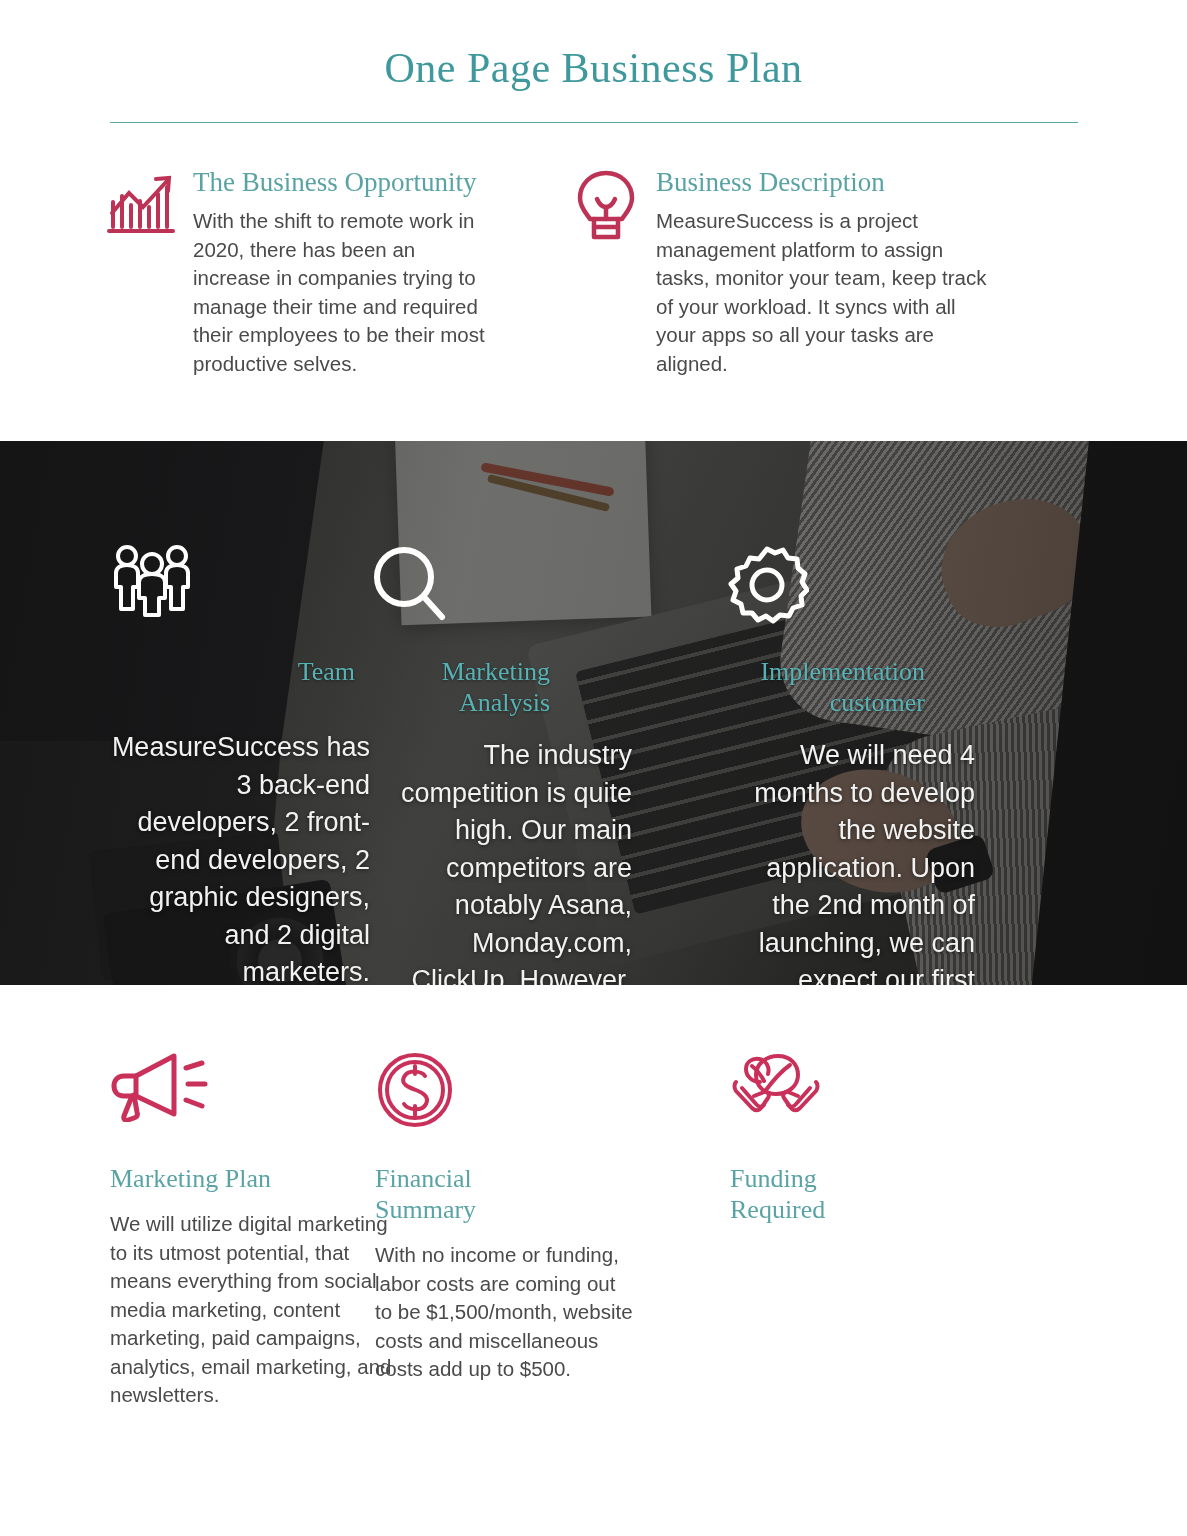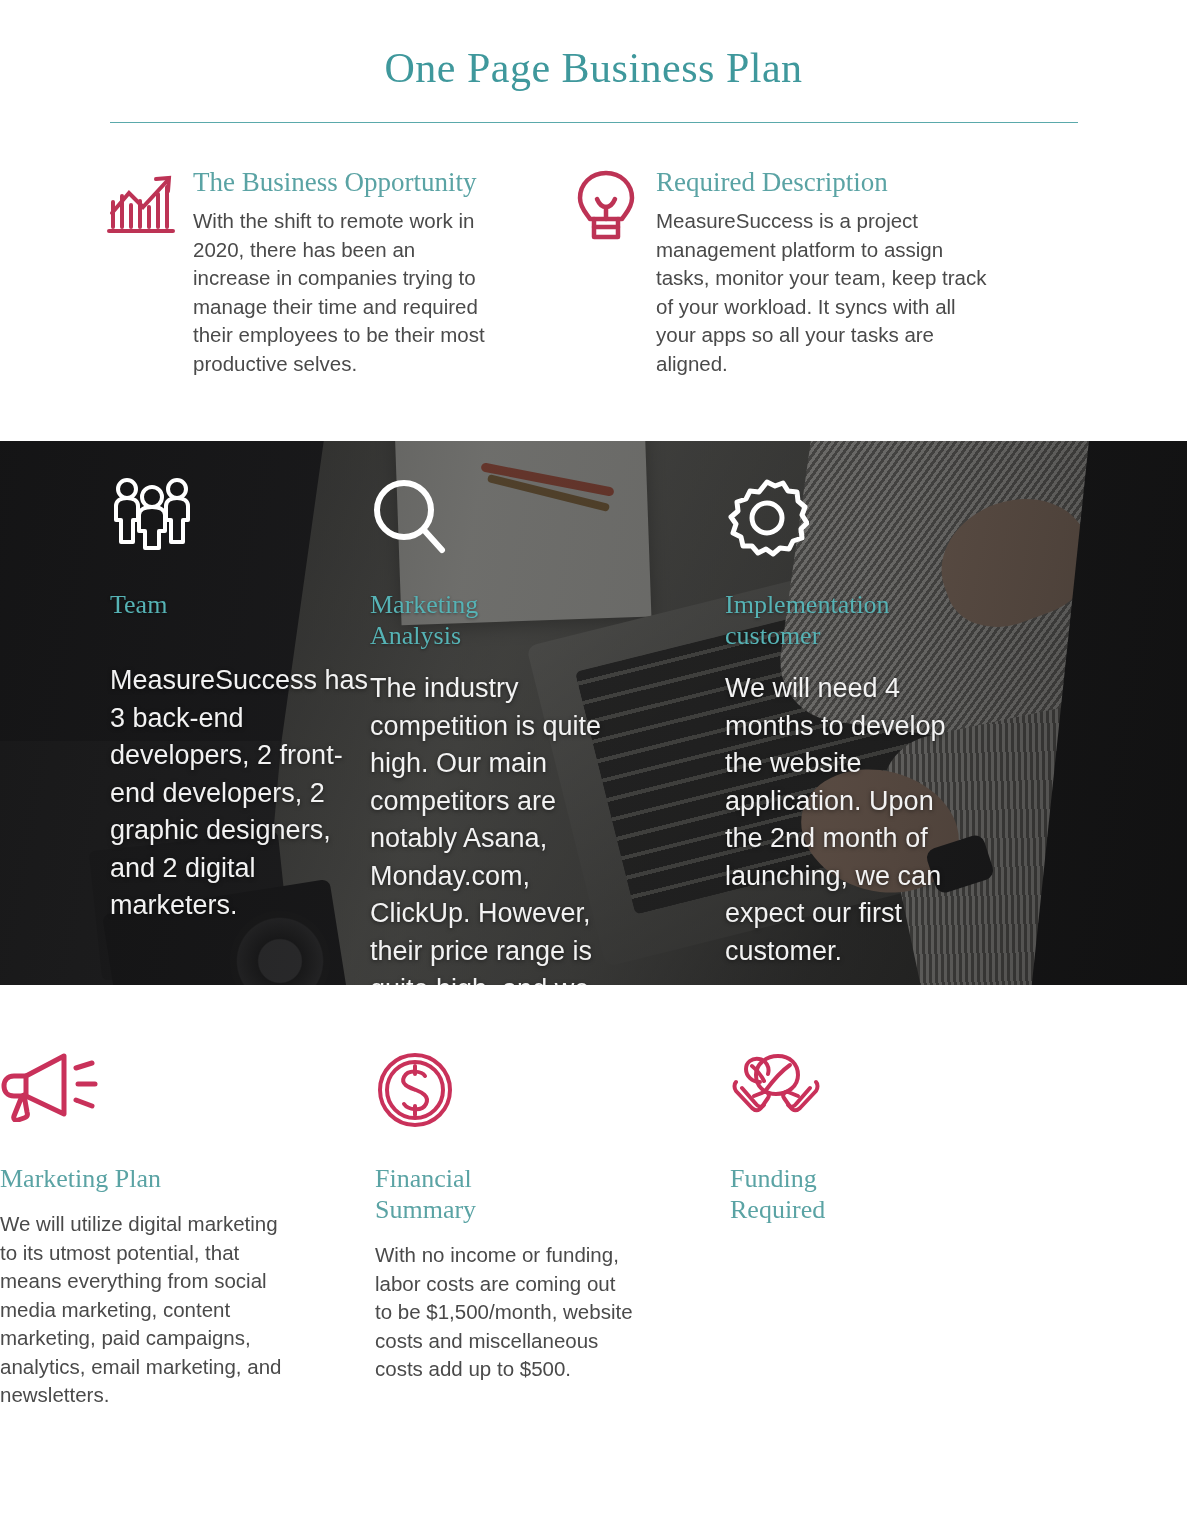--- a/index.html
+++ b/index.html
@@ -73,21 +73,22 @@
     background: #3a3a38;
   }
   .band-photo { position: absolute; inset: 0; }
   .band-overlay {
     position: absolute; inset: 0;
     background: linear-gradient(100deg, rgba(20,20,20,0.72) 0%, rgba(30,30,30,0.55) 38%, rgba(25,25,25,0.58) 70%, rgba(18,18,18,0.70) 100%);
   }
   .band-content {
     position: absolute; inset: 0;
     display: flex;
-    padding-top: 35px;
+    padding-top: 102px;
+    text-align: right;
   }
   .band-col { }
   .band-col.b1 { width: 355px; padding-left: 110px; }
   .band-col.b2 { width: 355px; padding-left: 15px; }
   .band-col.b3 { width: 360px; padding-left: 15px; }
 
   .band-icon { height: 92px; margin-bottom: 21px; }
   .band-icon svg { display: block; }
 
   .band-heading {
@@ -110,21 +111,21 @@
 
   
   .bottom-section {
     position: absolute;
     left: 0;
     top: 1050px;
     width: 1187px;
     display: flex;
   }
   .bot-col { }
-  .bot-col.c1 { width: 360px; }
+  .bot-col.c1 { width: 360px; padding-left: 110px; }
   .bot-col.c2 { width: 352px; padding-left: 15px; }
   .bot-col.c3 { width: 360px; padding-left: 18px; }
 
   .bot-icon { height: 86px; margin-bottom: 27px; }
   .bot-icon svg { display: block; }
 
   .bot-heading {
     font-family: "Liberation Serif", serif;
     font-size: 26px;
     color: #5aa3a4;
@@ -183,21 +184,21 @@
           <g stroke="#bd3355" stroke-width="4.5" fill="none" stroke-linecap="round" stroke-linejoin="round">
             <path d="M36 4 C21 4 10 15 10 29 C10 39 17 45 20 50 L52 50 C55 45 62 39 62 29 C62 15 51 4 36 4 Z"></path>
             <path d="M24 50 L24 58 M48 50 L48 58"></path>
             <rect x="24" y="58" width="24" height="10"></rect>
             <path d="M27 30 C30 37 34 38 36 38 C38 38 42 37 45 30"></path>
             <line x1="36" y1="38" x2="36" y2="50"></line>
           </g>
         </svg>
       </div>
       <div class="top-body">
-        <div class="sec-heading">Required Description</div>
+        <div class="sec-heading">Business Description</div>
         <div class="sec-text" style="width:340px">MeasureSuccess is a project management platform to assign tasks, monitor your team, keep track of your workload. It syncs with all your apps so all your tasks are aligned.</div>
       </div>
     </div>
 
   </div>
 
   <div class="band">
 
     <div class="band-photo">
 

